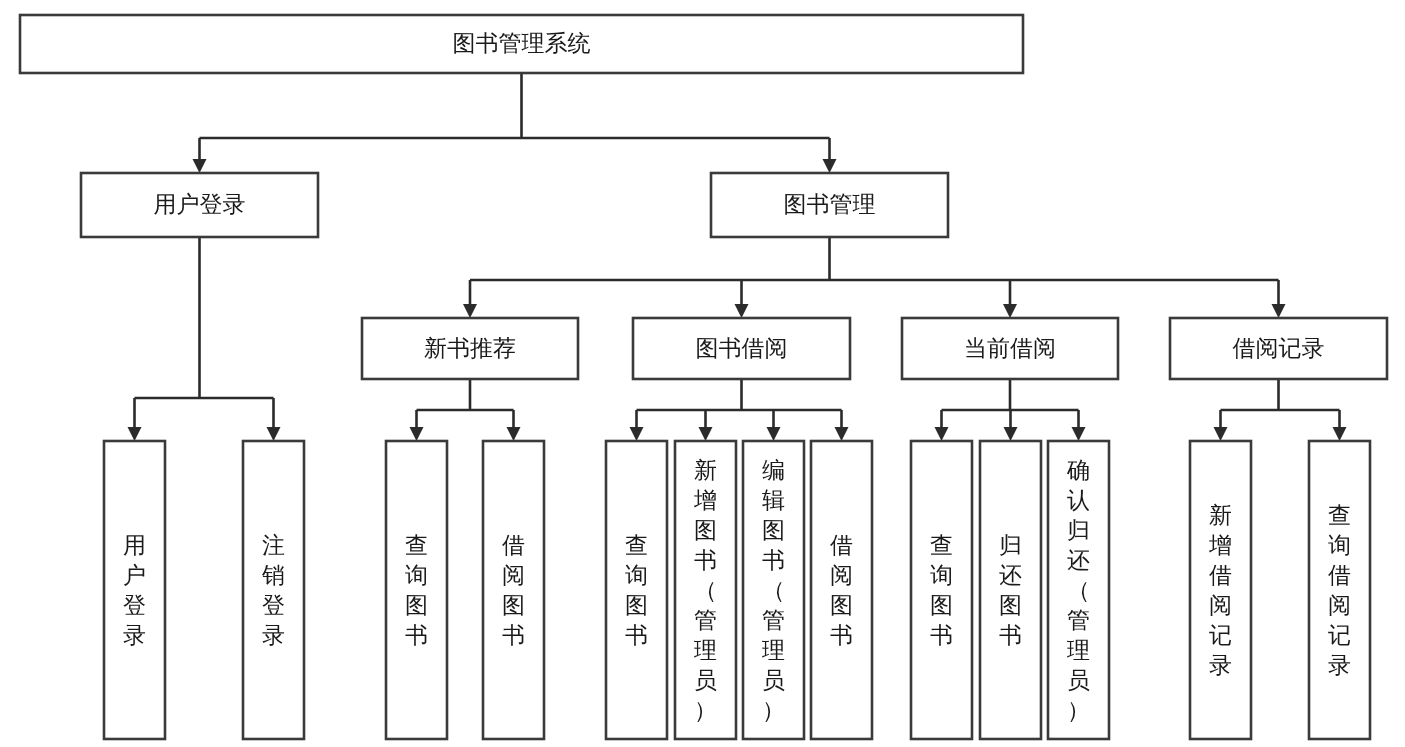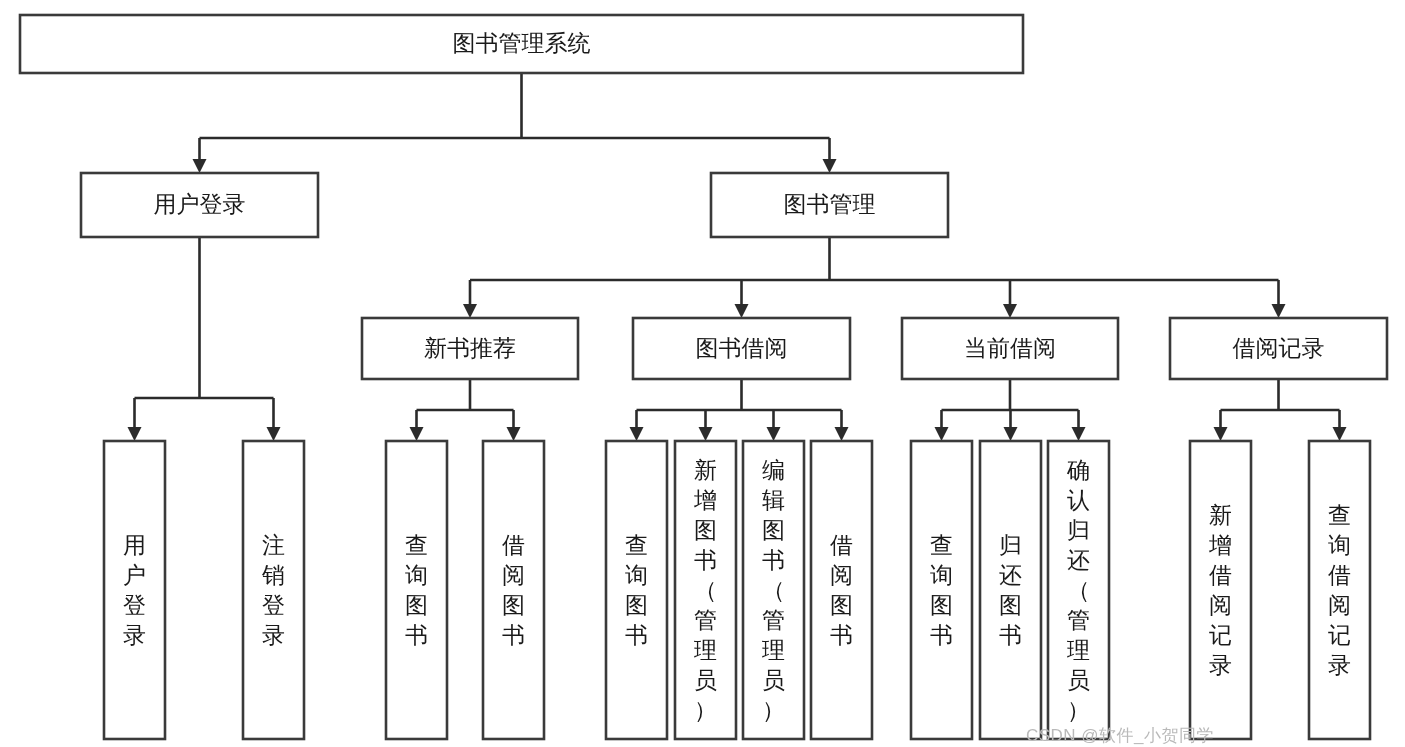--- a/index.html
+++ b/index.html
@@ -181,14 +181,13 @@
           <rect x="1190" y="437" width="61" height="298" class="node-rect"></rect>
           <text x="1220.5" y="0" class="node-label-v"><tspan x="1220.5" y="519.4">新</tspan><tspan x="1220.5" y="549.4">增</tspan><tspan x="1220.5" y="579.4">借</tspan><tspan x="1220.5" y="609.4">阅</tspan><tspan x="1220.5" y="639.4">记</tspan><tspan x="1220.5" y="669.4">录</tspan></text>
         </g>
         <g>
           <rect x="1309" y="437" width="61" height="298" class="node-rect"></rect>
           <text x="1339.5" y="0" class="node-label-v"><tspan x="1339.5" y="519.4">查</tspan><tspan x="1339.5" y="549.4">询</tspan><tspan x="1339.5" y="579.4">借</tspan><tspan x="1339.5" y="609.4">阅</tspan><tspan x="1339.5" y="639.4">记</tspan><tspan x="1339.5" y="669.4">录</tspan></text>
         </g>
       </g>
   </svg>
 
-  <div class="watermark">CSDN @软件_小贺同学</div>
 </div>
 
 </body></html>

